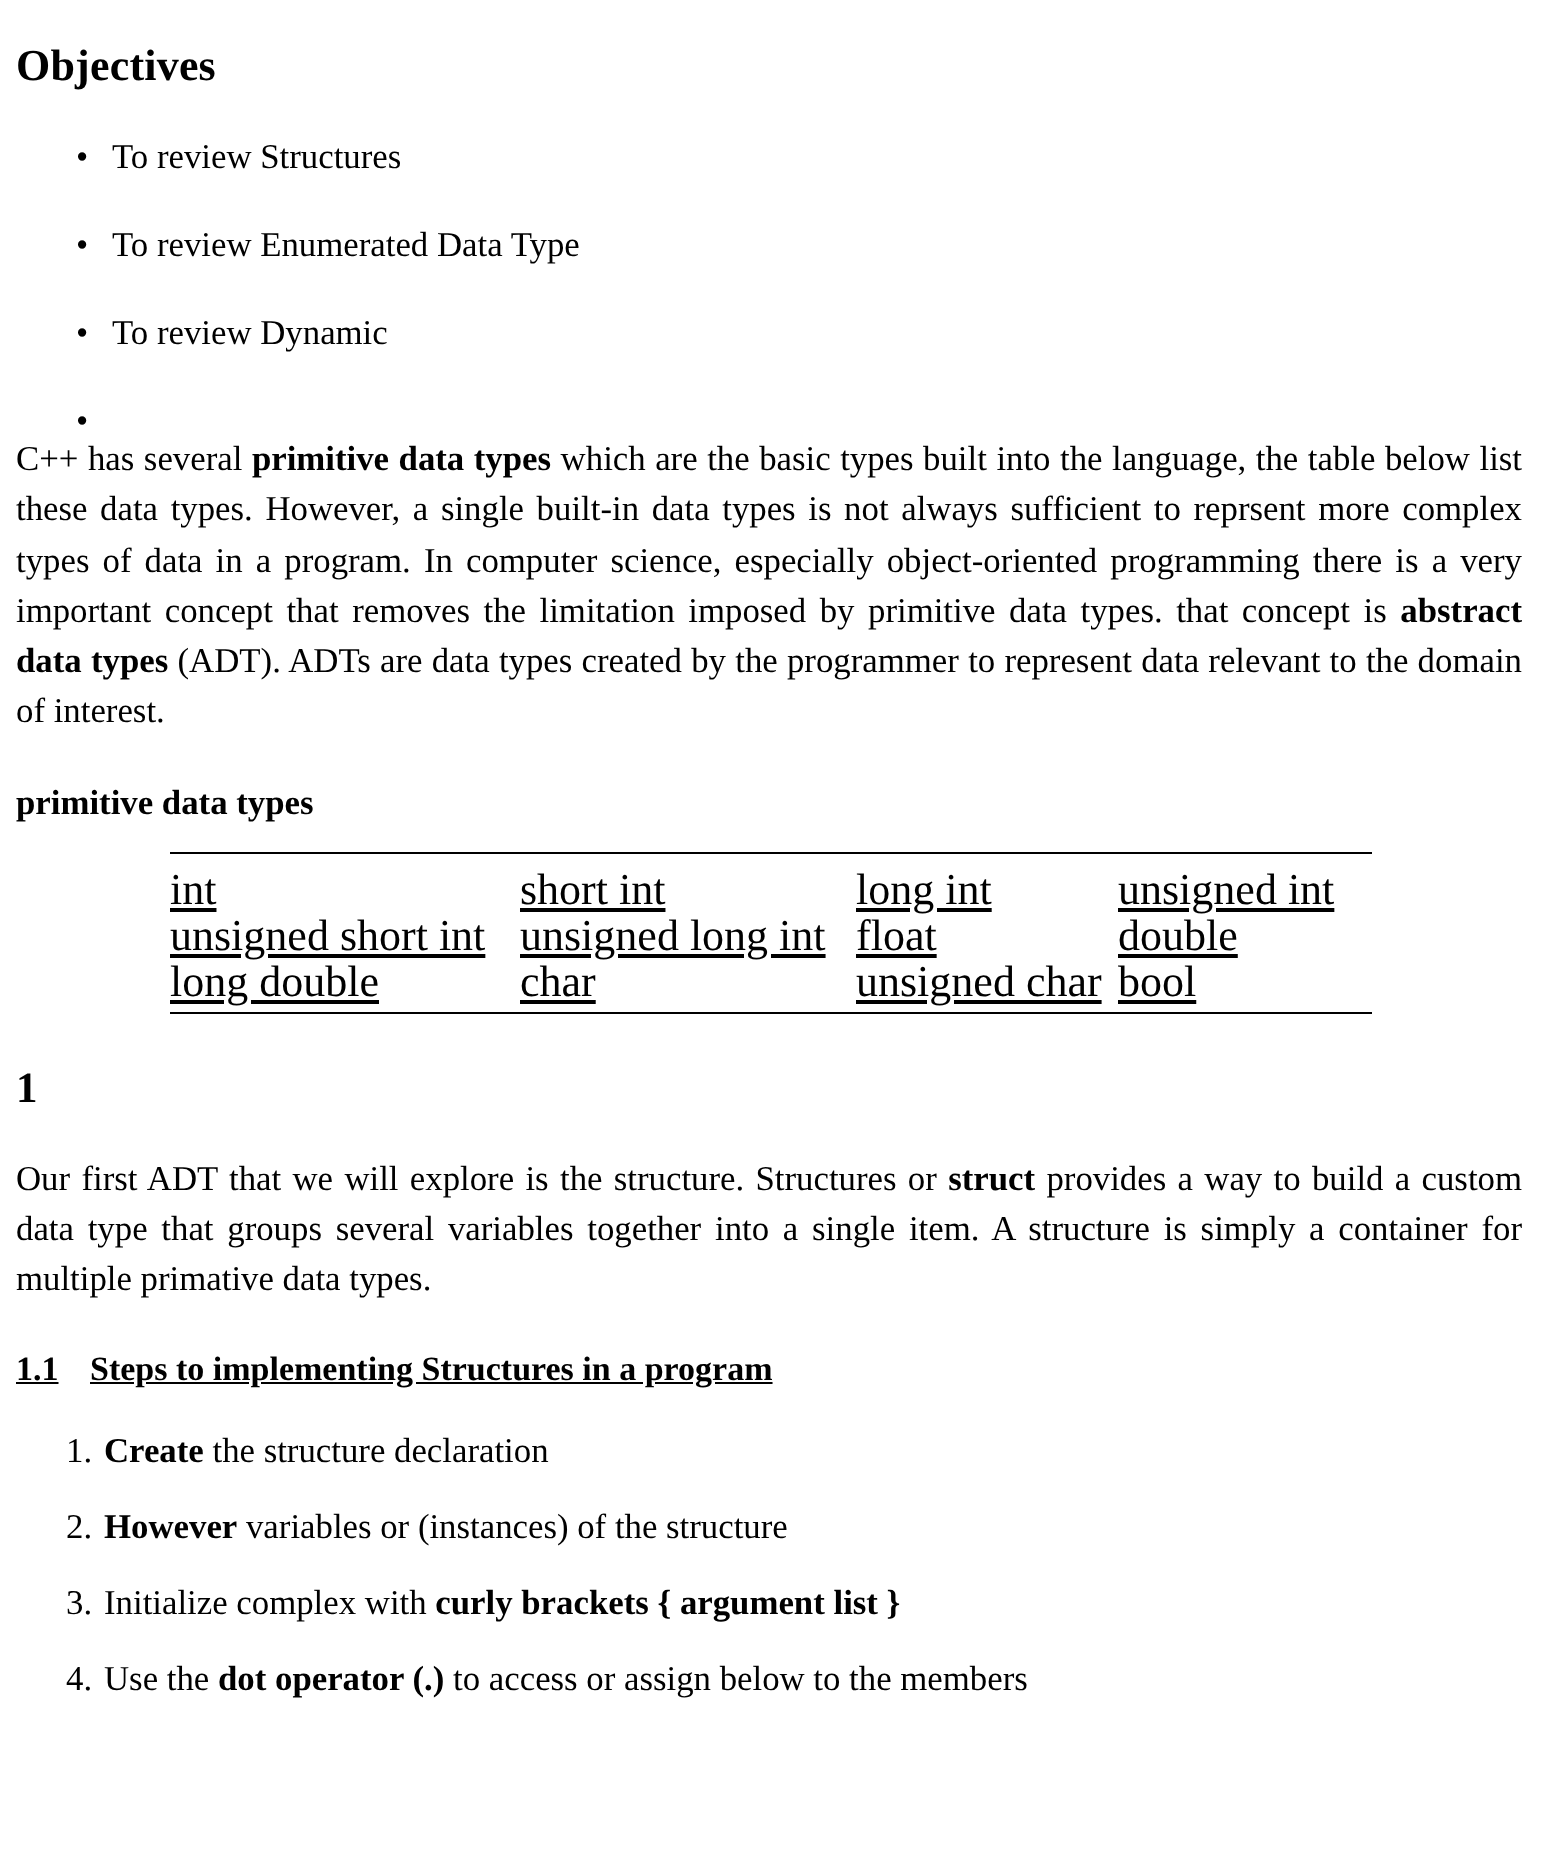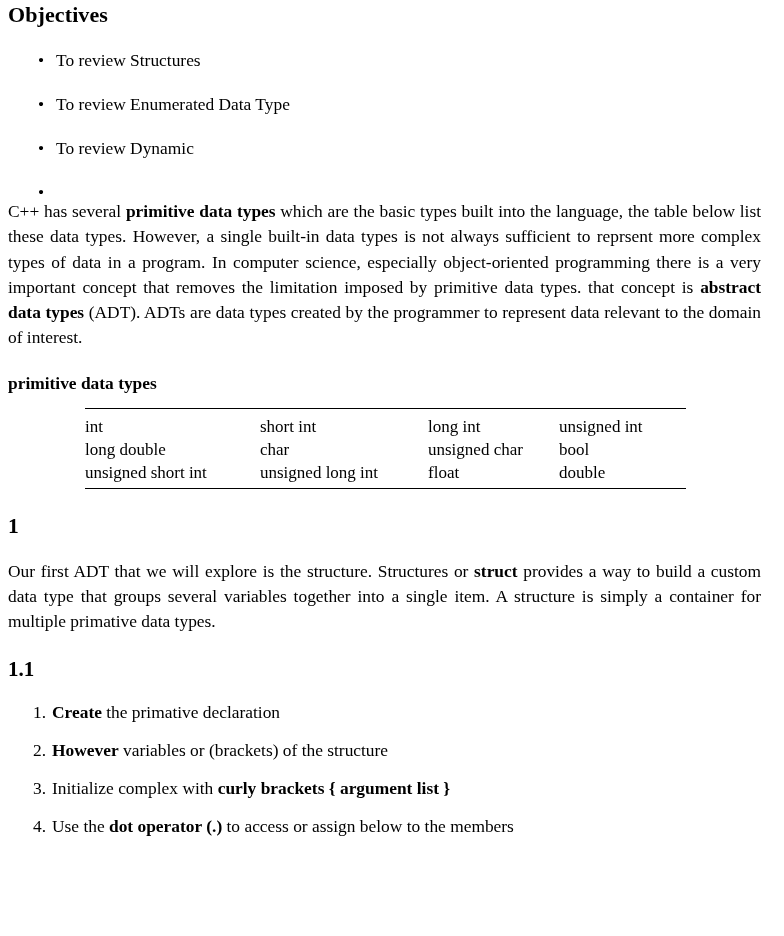--- a/index.html
+++ b/index.html
@@ -26,41 +26,42 @@
   }
 
   
   .h-section {
     font-size: 22px;
     font-weight: bold;
     line-height: 1.1;
     margin: 0;
     letter-spacing: 0.1px;
   }
-  #objectives-heading { padding-top: 3px; }
+  #objectives-heading { padding-top: 21px; }
   #background-heading { padding-top: 18px; }
 
   .h-numbered {
     font-size: 21.5px;
     font-weight: bold;
     line-height: 1.1;
     margin: 0;
     display: flex;
   }
   .h-numbered .num {
     display: inline-block;
     width: 35px;
     flex: 0 0 35px;
   }
   .h-sub {
-    font-size: 21px;
+    font-size: 17px;
     font-weight: bold;
     line-height: 1.15;
     margin: 0;
     display: flex;
+    text-decoration: underline;
   }
   .h-sub .num {
     display: inline-block;
     width: 37px;
     flex: 0 0 37px;
   }
 
   
   p.body {
     font-size: 17.4px;
@@ -130,22 +131,23 @@
     line-height: 22px;
     margin: 0;
   }
   .table-wrap {
     margin-left: 77px;
     width: 601px;
   }
   table.datatypes {
     border-collapse: collapse;
     width: 601px;
-    font-size: 17px;
+    font-size: 22px;
     line-height: 23px;
+    text-decoration: underline;
   }
   table.datatypes tbody tr:first-child td { padding-top: 2px; }
   table.datatypes td {
     padding: 0 0 0 0;
     vertical-align: top;
     white-space: nowrap;
   }
   table.datatypes td.c0 { width: 175px; }
   table.datatypes td.c1 { width: 168px; }
   table.datatypes td.c2 { width: 131px; }
@@ -202,30 +204,30 @@
       <div class="rule-gap-top"></div>
       <table class="datatypes">
         <tbody>
           <tr>
             <td class="c0">int</td>
             <td class="c1">short int</td>
             <td class="c2">long int</td>
             <td class="c3">unsigned int</td>
           </tr>
           <tr>
+            <td class="c0">unsigned short int</td>
+            <td class="c1">unsigned long int</td>
+            <td class="c2">float</td>
+            <td class="c3">double</td>
+          </tr>
+          <tr>
             <td class="c0">long double</td>
             <td class="c1">char</td>
             <td class="c2">unsigned char</td>
             <td class="c3">bool</td>
-          </tr>
-          <tr>
-            <td class="c0">unsigned short int</td>
-            <td class="c1">unsigned long int</td>
-            <td class="c2">float</td>
-            <td class="c3">double</td>
           </tr>
         </tbody>
       </table>
       <div class="rule-gap-bottom"></div>
       <div class="rule-bottom"></div>
     </div>
 
     <div class="spacer-26"></div>
 
     <h2 class="h-numbered">
@@ -233,30 +235,31 @@
     </h2>
 
     <div class="spacer-20"></div>
 
     <p class="body"><span>Our first ADT that we will explore is the structure. Structures or </span><b>struct</b><span> provides a way to build a custom data type that groups several variables together into a single item. A structure is simply a container for multiple primative data types.</span></p>
 
     <div class="spacer-22"></div>
 
     <h3 class="h-sub">
       <span class="num">1.1</span>
+      <span>Steps to implementing Structures in a program</span>
     </h3>
 
     <div class="spacer-20"></div>
 
     <ol class="steps">
       <li>
-        <span class="idx">1.</span><b>Create</b><span> the primative declaration</span>
-      </li>
-      <li>
-        <span class="idx">2.</span><b>However</b><span> variables or (brackets) of the structure</span>
+        <span class="idx">1.</span><b>Create</b><span> the structure declaration</span>
+      </li>
+      <li>
+        <span class="idx">2.</span><b>However</b><span> variables or (instances) of the structure</span>
       </li>
       <li>
         <span class="idx">3.</span><span>Initialize complex with </span><b>curly brackets { argument list }</b>
       </li>
       <li>
         <span class="idx">4.</span><span>Use the </span><b>dot operator (.)</b><span> to access or assign below to the members</span>
       </li>
     </ol>
 
   </div>

